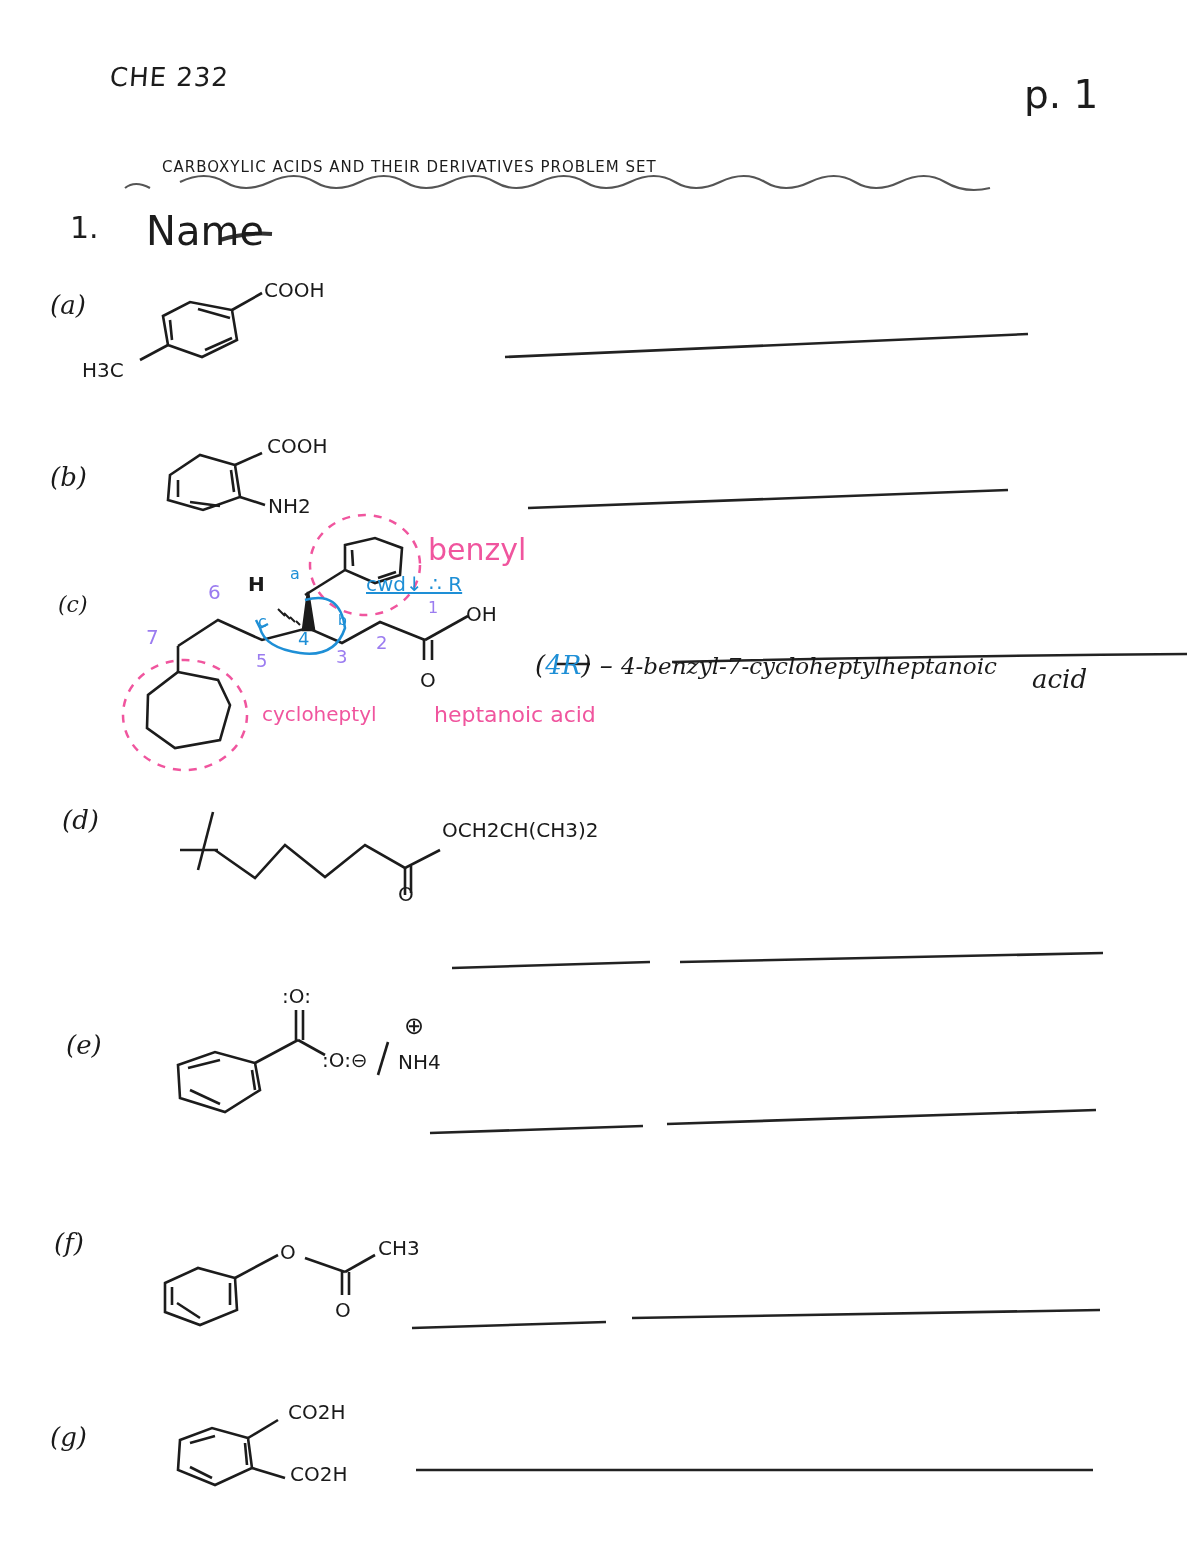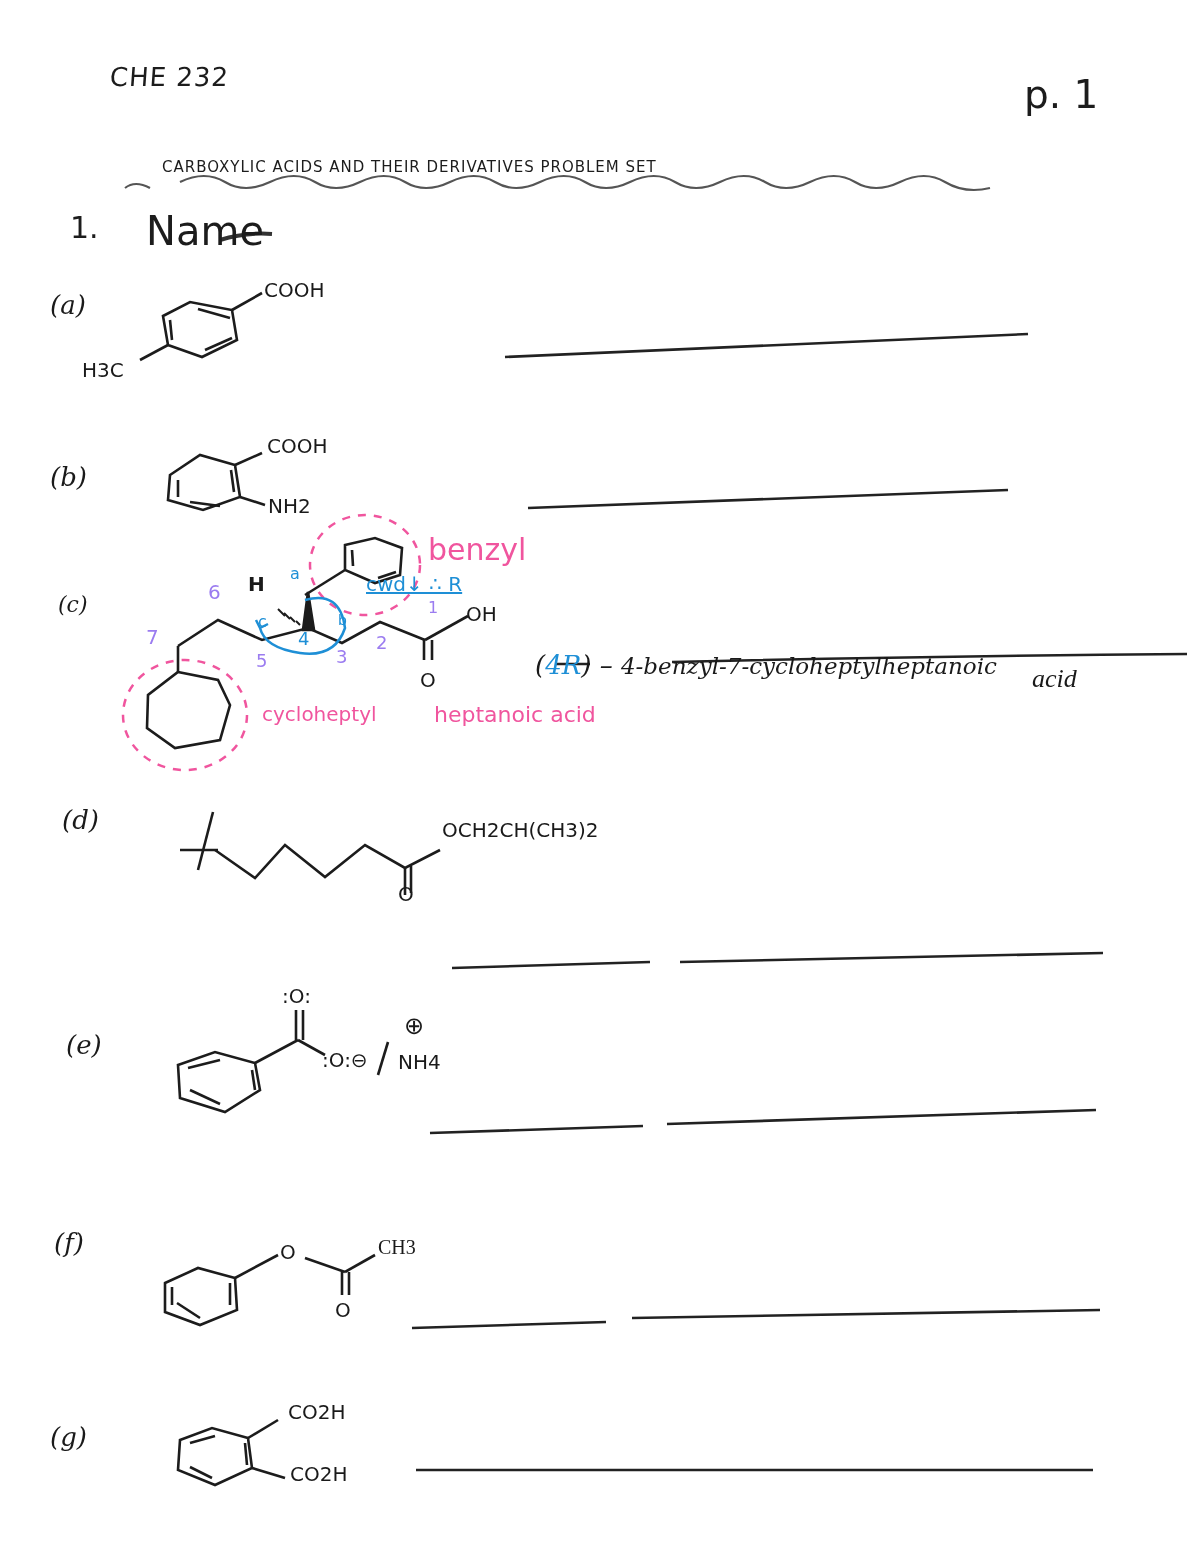--- a/index.html
+++ b/index.html
@@ -160,32 +160,32 @@
 <div class="abs chem purple" style="left:336px;top:646px;font-size:18px;">3</div>
 <div class="abs chem blue" style="left:298px;top:628px;font-size:18px;">4</div>
 <div class="abs chem purple" style="left:256px;top:650px;font-size:18px;">5</div>
 <div class="abs chem purple" style="left:208px;top:580px;font-size:20px;">6</div>
 <div class="abs chem purple" style="left:146px;top:625px;font-size:20px;">7</div>
 
 <div class="abs answer" style="left:535px;top:632px;margin-top:18px;">
   <span>(</span><span class="blue">4R</span><span>) –</span>
   <span style="font-size:23px;">4-benzyl-7-cycloheptylheptanoic</span>
 </div>
-<div class="abs answer" style="left:1032px;top:664px;font-family:Liberation Serif, serif;">acid</div>
+<div class="abs answer" style="left:1032px;top:664px;">acid</div>
 
 <div class="abs label" style="left:62px;top:805px;">(d)</div>
 <div class="abs chem" style="left:442px;top:818px;">OCH2CH(CH3)2</div>
 <div class="abs chem" style="left:398px;top:882px;">O</div>
 
 <div class="abs label" style="left:66px;top:1030px;">(e)</div>
 <div class="abs chem" style="left:282px;top:984px;">:O:</div>
 <div class="abs chem" style="left:322px;top:1048px;">:O:⊖</div>
 <div class="abs chem" style="left:398px;top:1050px;">NH4</div>
 <div class="abs chem" style="left:404px;top:1012px;font-size:24px;">⊕</div>
 
 <div class="abs label" style="left:54px;top:1228px;">(f)</div>
 <div class="abs chem" style="left:280px;top:1240px;">O</div>
-<div class="abs chem" style="left:378px;top:1236px;font-family:Liberation Serif, serif;">CH3</div>
+<div class="abs chem" style="left:378px;top:1236px;">CH3</div>
 <div class="abs chem" style="left:335px;top:1298px;">O</div>
 
 <div class="abs label" style="left:50px;top:1422px;">(g)</div>
 <div class="abs chem" style="left:288px;top:1400px;">CO2H</div>
 <div class="abs chem" style="left:290px;top:1462px;">CO2H</div>
 
 </body></html>

